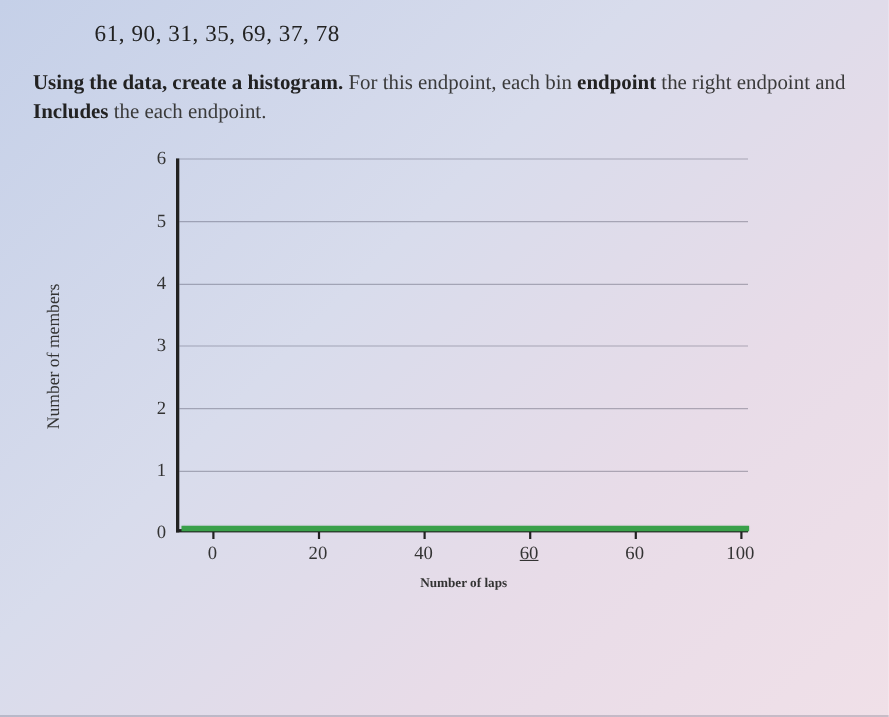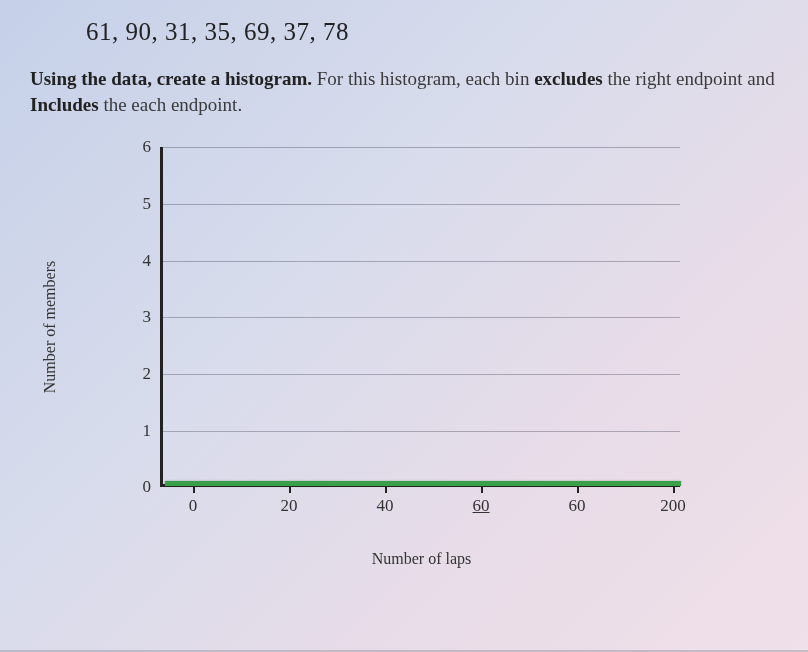--- a/index.html
+++ b/index.html
@@ -7,21 +7,21 @@
       width: 808px;
       height: 652px;
       background: linear-gradient(135deg, #c5d0e8 0%, #d8dcec 40%, #e8dce8 70%, #f0e0e8 100%);
       font-family: Georgia, 'Times New Roman', serif;
       color: #2a2a2a;
       padding: 18px 30px 0 30px;
       overflow: hidden;
       position: relative;
     }
     .data-list {
-      font-size: 25px;
+      font-size: 21px;
       margin-left: 56px;
       margin-bottom: 20px;
       letter-spacing: 0.5px;
       color: #222;
     }
     .instruction {
       font-size: 19px;
       line-height: 1.35;
       color: #3a3a3a;
       margin-bottom: 30px;
@@ -102,39 +102,40 @@
       font-size: 17px;
       color: #333;
       transform: translateX(-50%);
     }
 
     .xlabel {
       position: absolute;
       left: 50%;
       transform: translateX(-50%);
       top: 100%;
-      margin-top: 66px;
-      font-size: 16px;
+      margin-top: 42px;
+      font-size: 12px;
       color: #333;
       white-space: nowrap;
+      font-weight: bold;
     }
     .bottom-line {
       position:absolute;
       left:0; right:0; bottom:0;
       height:2px;
       background: rgba(80,80,100,0.25);
     }
   </style>
 </head>
 <body>
 
 <div class="data-list">61, 90, 31, 35, 69, 37, 78</div>
 
 <div class="instruction">
-  <span class="bold">Using the data, create a histogram.</span><span> For this histogram, each bin </span><span class="bold">excludes</span><span> the right endpoint and </span><span class="bold">Includes</span><span> the each endpoint.</span>
+  <span class="bold">Using the data, create a histogram.</span><span> For this endpoint, each bin </span><span class="bold">endpoint</span><span> the right endpoint and </span><span class="bold">Includes</span><span> the each endpoint.</span>
 </div>
 
 <div class="chart-wrap">
 
   <div class="ylabel">Number of members</div>
 
   <div class="plot">
     <div class="plot-area" id="plot-area">
 
       <div class="xlabel">Number of laps</div>
@@ -155,21 +156,21 @@
         <div class="xtick-label" style="left: 30px;">0</div>
         <div class="xtick" style="left: 126px;"></div>
         <div class="xtick-label" style="left: 126px; text-align: right;">20</div>
         <div class="xtick" style="left: 222px;"></div>
         <div class="xtick-label" style="left: 222px;">40</div>
         <div class="xtick" style="left: 318px;"></div>
         <div class="xtick-label" style="left: 318px; text-decoration: underline;">60</div>
         <div class="xtick" style="left: 414px;"></div>
         <div class="xtick-label" style="left: 414px;">60</div>
         <div class="xtick" style="left: 510px;"></div>
-        <div class="xtick-label" style="left: 510px;">200</div>
+        <div class="xtick-label" style="left: 510px;">100</div>
         <div class="xaxis-highlight" style="width: 516px;"></div>
         <div style="position: absolute; left: 30px; width: 94px; bottom: 0px; height: 0px; background: rgb(58, 160, 74); opacity: 0;"></div>
         <div style="position: absolute; left: 126px; width: 94px; bottom: 0px; height: 0px; background: rgb(58, 160, 74); opacity: 0;"></div>
         <div style="position: absolute; left: 222px; width: 94px; bottom: 0px; height: 0px; background: rgb(58, 160, 74); opacity: 0;"></div>
         <div style="position: absolute; left: 318px; width: 94px; bottom: 0px; height: 0px; background: rgb(58, 160, 74); opacity: 0;"></div>
         <div style="position: absolute; left: 414px; width: 94px; bottom: 0px; height: 0px; background: rgb(58, 160, 74); opacity: 0;"></div>
       </div>
   </div>
 </div>
 

